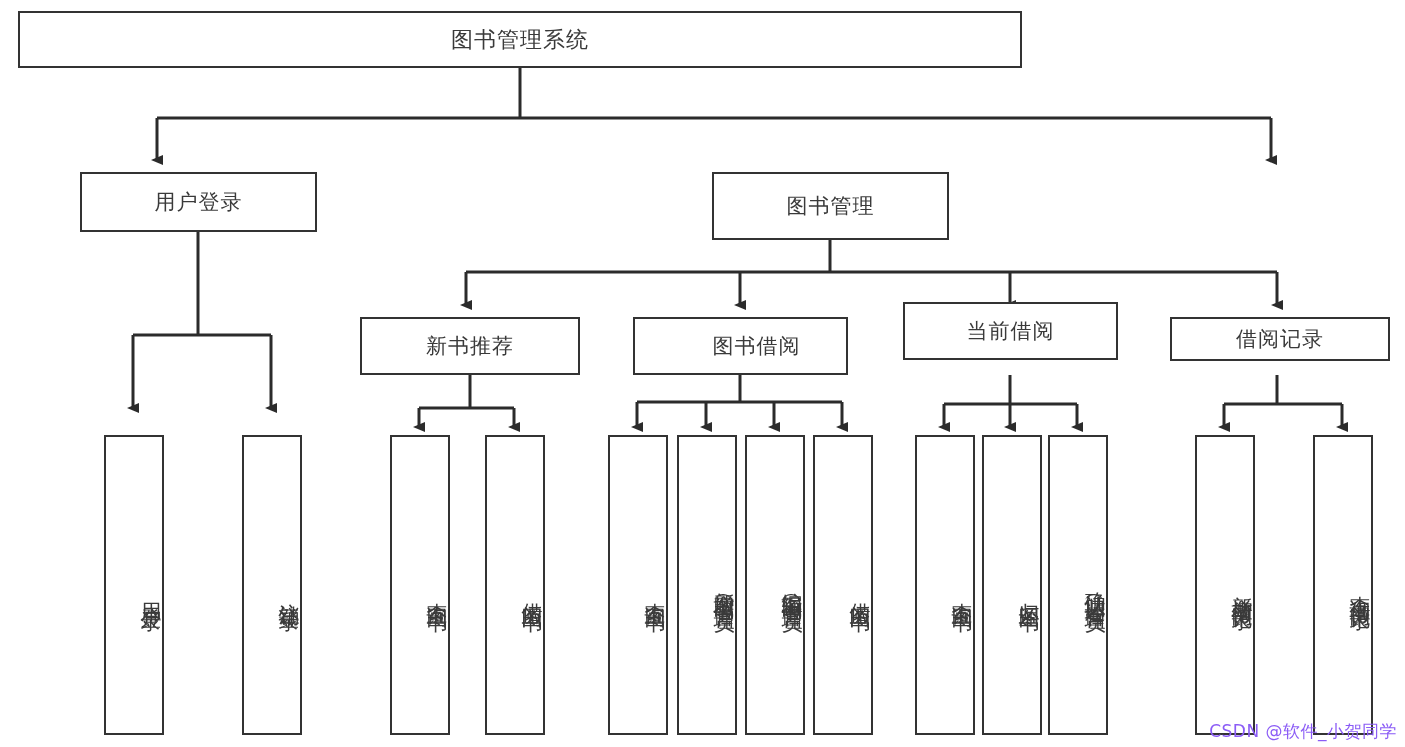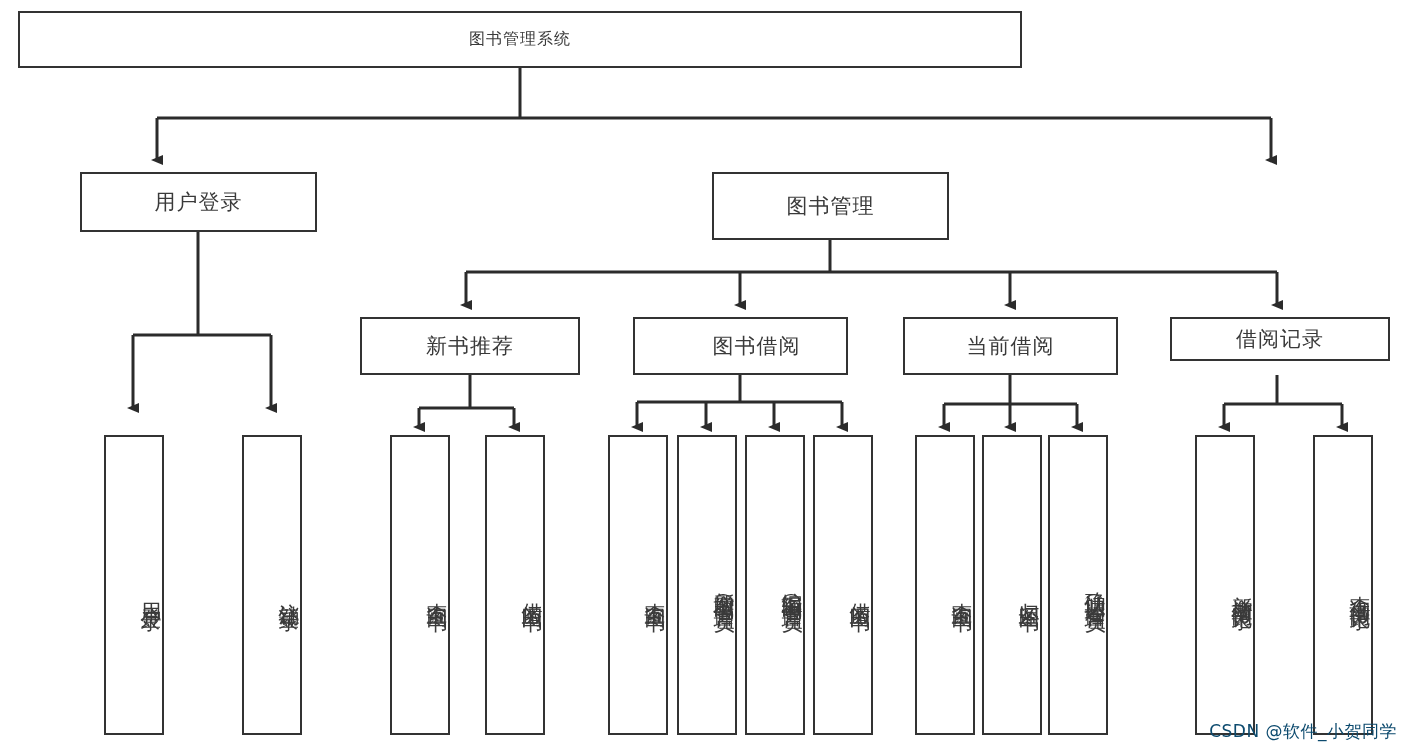--- a/index.html
+++ b/index.html
@@ -34,42 +34,42 @@
     align-items: center;
     justify-content: center;
     color: #3a3a3a;
     z-index: 2;
   }
   .node-h {
     font-size: 21px;
     letter-spacing: 1px;
   }
   .node-root {
-    font-size: 16px;
+    font-size: 22px;
     letter-spacing: 1px;
   }
   .node-v {
     writing-mode: vertical-rl;
     text-orientation: upright;
     font-size: 21px;
     letter-spacing: 3px;
     line-height: 1.05;
     padding-top: 14px;
     align-items: flex-start;
     justify-content: center;
   }
   .node-v.tall {
     padding-top: 6px;
   }
   .watermark {
     position: absolute;
     right: 8px;
     bottom: 4px;
     font-size: 17px;
-    color: #0c4a6e;
+    color: #8b5cf6;
     letter-spacing: 0.5px;
     z-index: 3;
     white-space: nowrap;
   }
 </style>
 </head>
 <body>
 
 <div id="canvas">
 
@@ -136,21 +136,21 @@
   </div>
 
   <div class="node node-h" style="left:360px; top:317px; width:220px; height:58px;">
     <span>新书推荐</span>
   </div>
 
   <div class="node node-h" style="left:633px; top:317px; width:215px; height:58px;padding-left:32px;">
     <span>图书借阅</span>
   </div>
 
-  <div class="node node-h" style="left:903px; top:317px; width:215px; height:58px;">
+  <div class="node node-h" style="left:903px; top:302px; width:215px; height:58px;">
     <span>当前借阅</span>
   </div>
 
   <div class="node node-h" style="left:1170px; top:317px; width:220px; height:44px;">
     <span>借阅记录</span>
   </div>
 
   <div class="node node-v" style="left:104px; top:435px; width:60px; height:300px;">
     <span>用户登录</span>
   </div>

